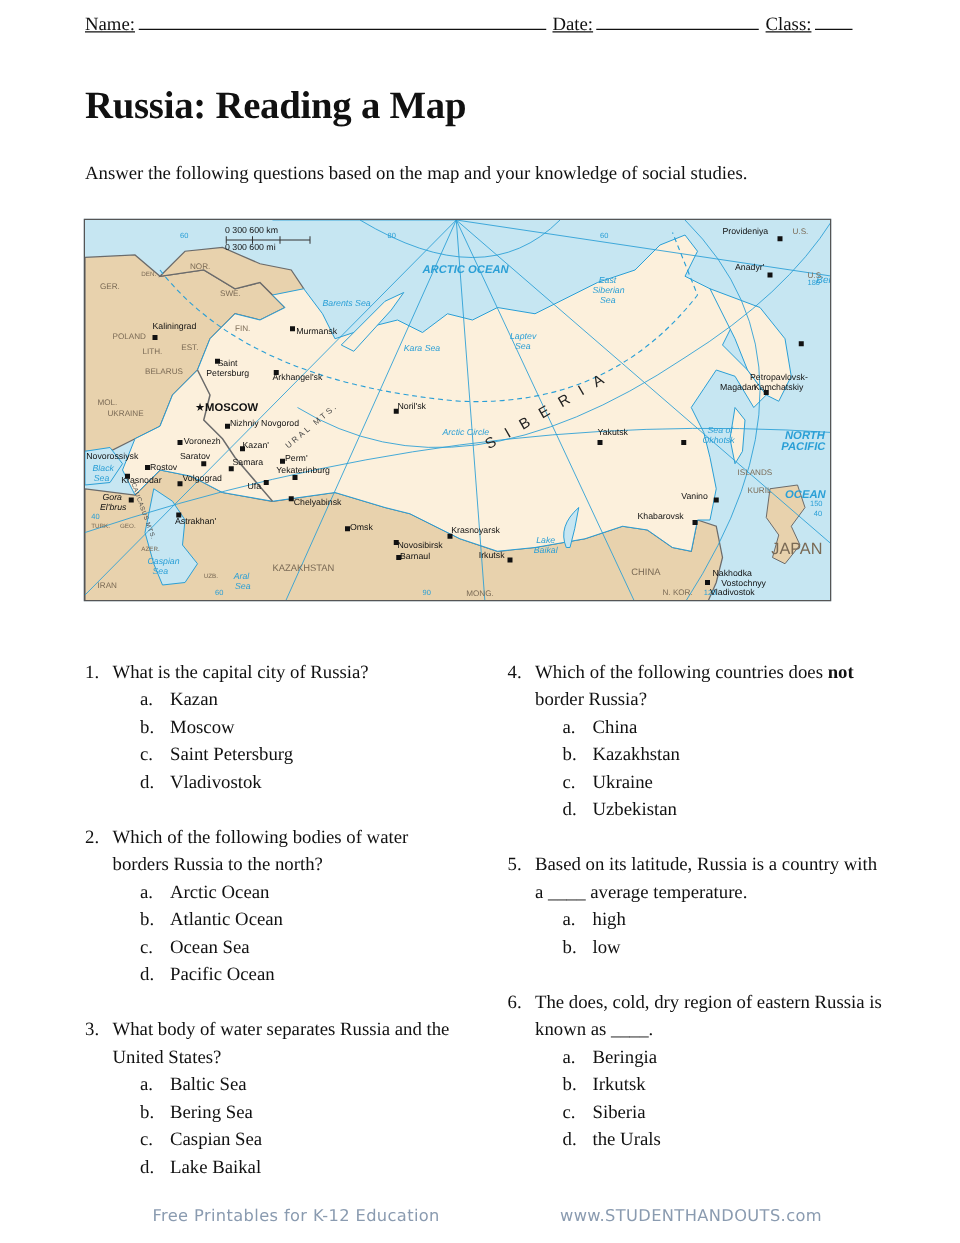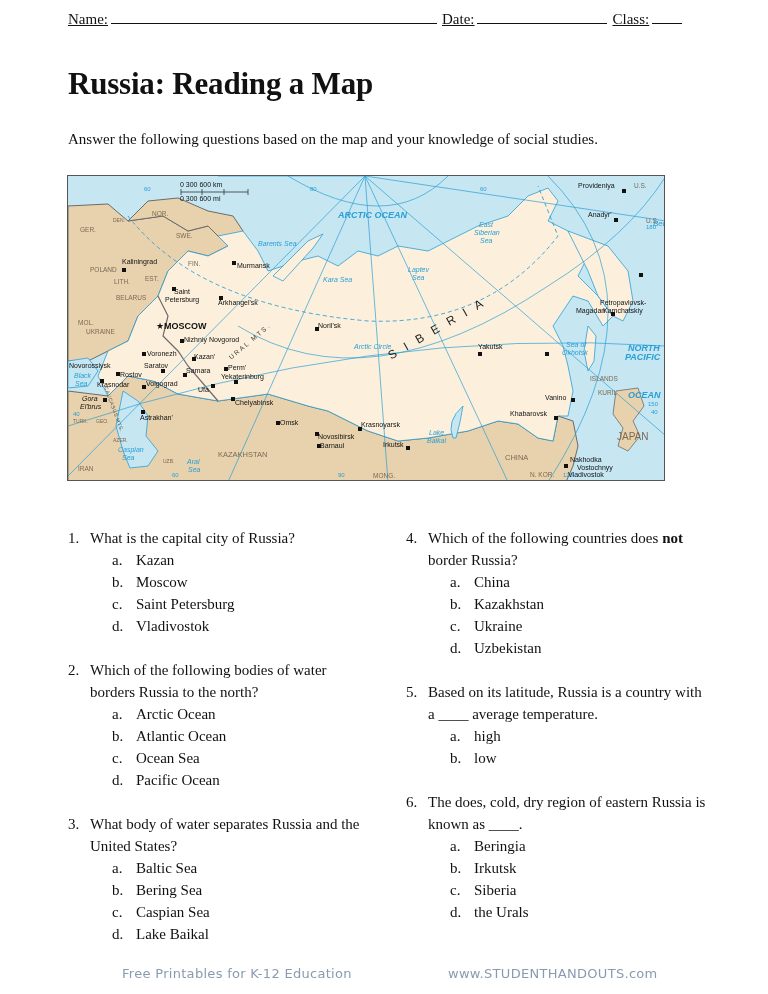--- a/index.html
+++ b/index.html
@@ -174,21 +174,21 @@
   <span class="map-label country" style="left:18px;top:153px;">UKRAINE</span>
   <span class="map-label country" style="left:5px;top:243px;font-size:5px;">TURK.</span>
   <span class="map-label country" style="left:28px;top:243px;font-size:5px;">GEO.</span>
   <span class="map-label country" style="left:45px;top:262px;font-size:5px;">AZER.</span>
   <span class="map-label country" style="left:10px;top:290px;">IRAN</span>
   <span class="map-label country" style="left:95px;top:283px;font-size:5px;">UZB.</span>
   <span class="map-label country" style="left:150px;top:275px;font-size:7.5px;">KAZAKHSTAN</span>
   <span class="map-label country" style="left:305px;top:297px;">MONG.</span>
   <span class="map-label country" style="left:437px;top:278px;font-size:7.5px;">CHINA</span>
   <span class="map-label country" style="left:462px;top:296px;">N. KOR.</span>
-  <span class="map-label country" style="left:549px;top:256px;font-size:10px;">JAPAN</span>
+  <span class="map-label country" style="left:549px;top:256px;font-size:13px;">JAPAN</span>
   <span class="map-label country" style="left:566px;top:7px;">U.S.</span>
   <span class="map-label country" style="left:578px;top:42px;">U.S.</span>
 
   <span class="map-label capital" style="left:88px;top:146px;">★MOSCOW</span>
 
   <span class="city-dot" style="left:54px;top:92px;"></span>
   <span class="map-label" style="left:54px;top:82px;">Kaliningrad</span>
   <span class="city-dot" style="left:104px;top:111px;"></span>
   <span class="map-label" style="left:106px;top:112px;">Saint</span>
   <span class="map-label" style="left:97px;top:120px;">Petersburg</span>

